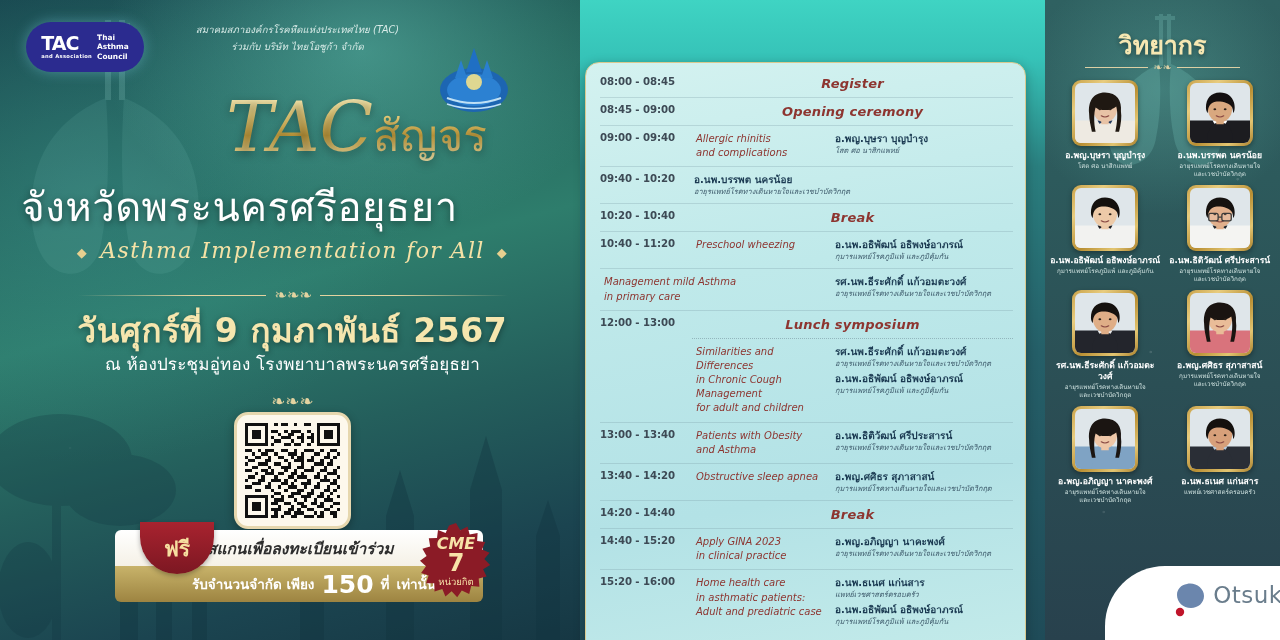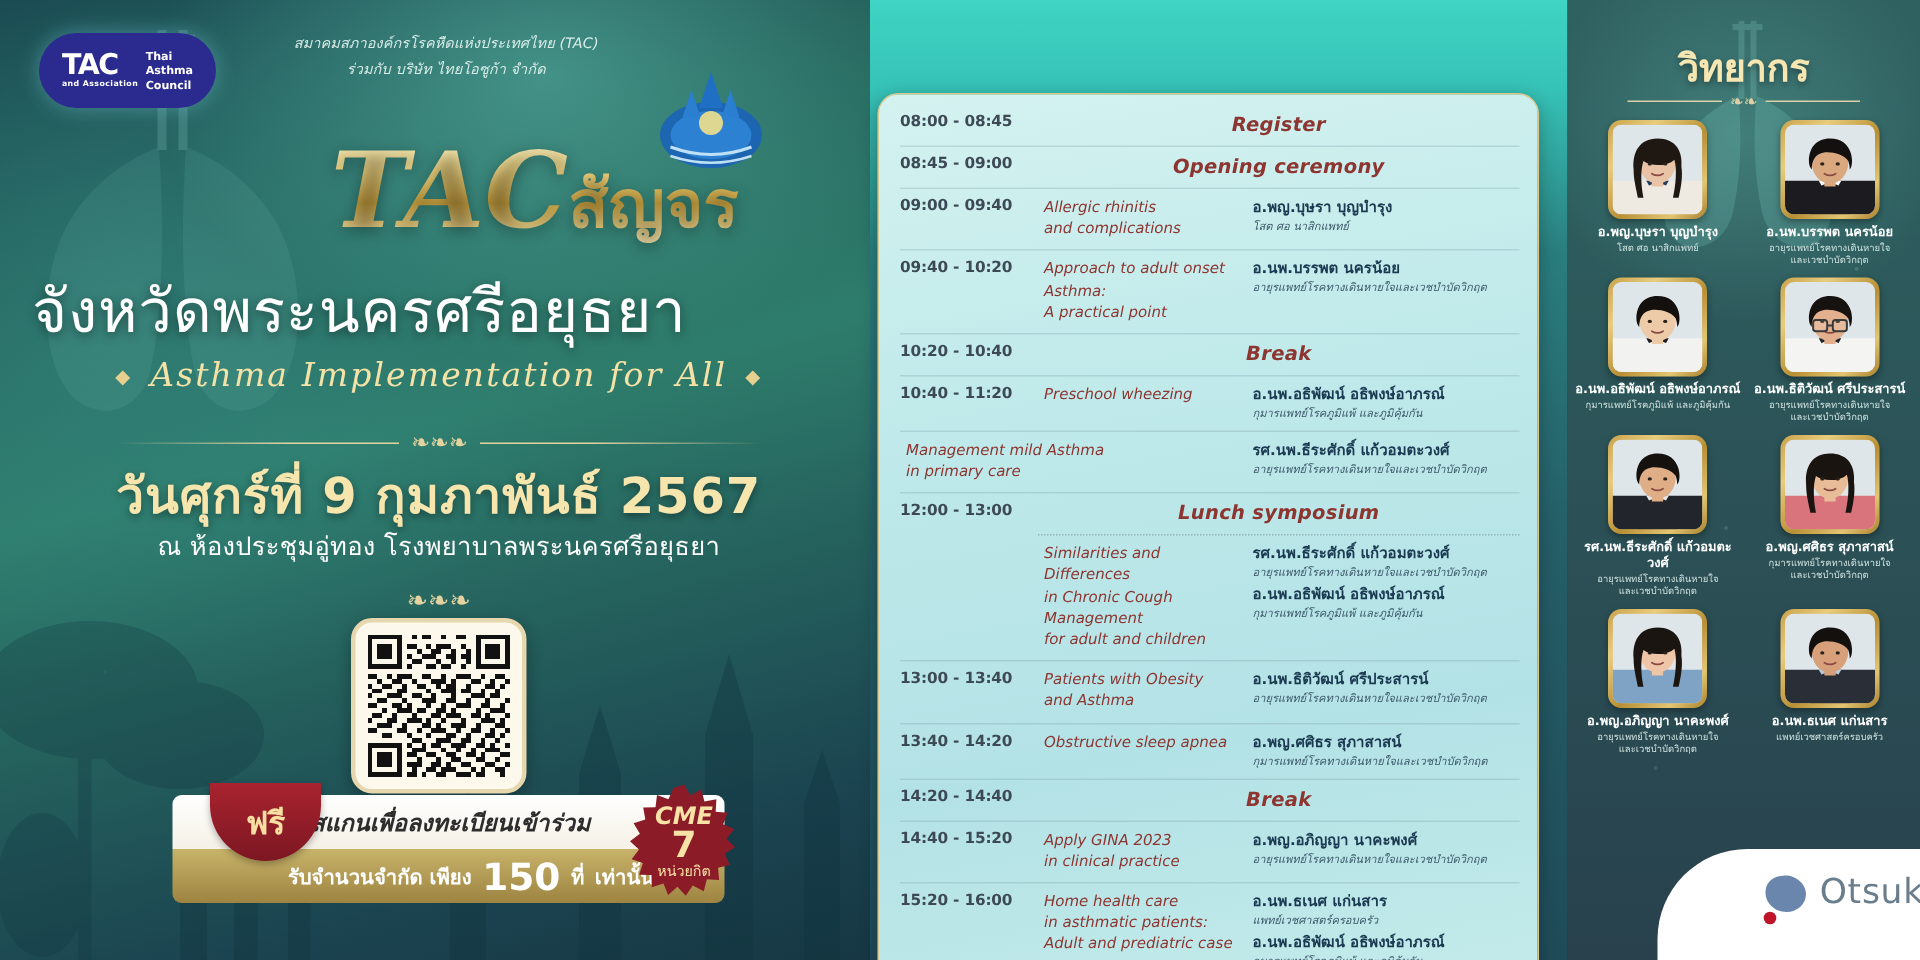--- a/index.html
+++ b/index.html
@@ -48,21 +48,21 @@
   .tac-words { color:#fff; font-size:7.4px; line-height:1.28; text-align:left; font-weight:bold; }
 
   .org-line { position:absolute; left:165px; top:22px; width:265px; text-align:center; }
   .org-line div { color:#d9ece8; font-size:9.6px; font-style:italic; line-height:1.75; letter-spacing:0.1px; }
 
   .royal-seal { position:absolute; left:437px; top:42px; width:74px; height:74px; }
 
   .title-tac {
     position:absolute; left:0; top:92px; width:669px; text-align:center;
     font-family:"DejaVu Serif","Liberation Serif",serif;
-    font-size:70px; font-style:italic; font-weight:bold; line-height:1;
+    font-size:70px; font-style:italic; font-weight:normal; line-height:1;
     background:linear-gradient(180deg,#fff6c9 0%,#f2d884 30%,#c9a13f 62%,#f6e7ad 100%);
     -webkit-background-clip:text; background-clip:text; color:transparent;
     text-shadow:0 3px 10px rgba(0,0,0,0.35);
     padding-left:44px;
   }
   .title-tac .th { font-family:"DejaVu Sans",sans-serif; font-size:44px; font-style:normal; }
   .title-prov {
     position:absolute; left:0; top:175px; width:479px; text-align:center;
     font-size:40px; font-weight:normal; color:#ffffff; letter-spacing:0.5px;
     text-shadow:0 2px 7px rgba(0,0,0,0.45);
@@ -509,21 +509,20 @@
           <div class="stopic">Allergic rhinitis<br>and complications</div>
           <div class="sspk">
             <div class="sp-block">
               <div class="sp-name">อ.พญ.บุษรา บุญบำรุง</div>
               <div class="sp-role">โสต ศอ นาสิกแพทย์</div>
             </div>
           </div>
         </div>
         <div class="srow">
           <div class="stime">09:40 - 10:20</div>
-          <div class="stopic">Approach to adult onset Asthma:<br>A practical point</div>
           <div class="sspk">
             <div class="sp-block">
               <div class="sp-name">อ.นพ.บรรพต นครน้อย</div>
               <div class="sp-role">อายุรแพทย์โรคทางเดินหายใจและเวชบำบัดวิกฤต</div>
             </div>
           </div>
         </div>
         <div class="srow">
           <div class="stime">10:20 - 10:40</div>
           <div class="scenter">Break</div>

